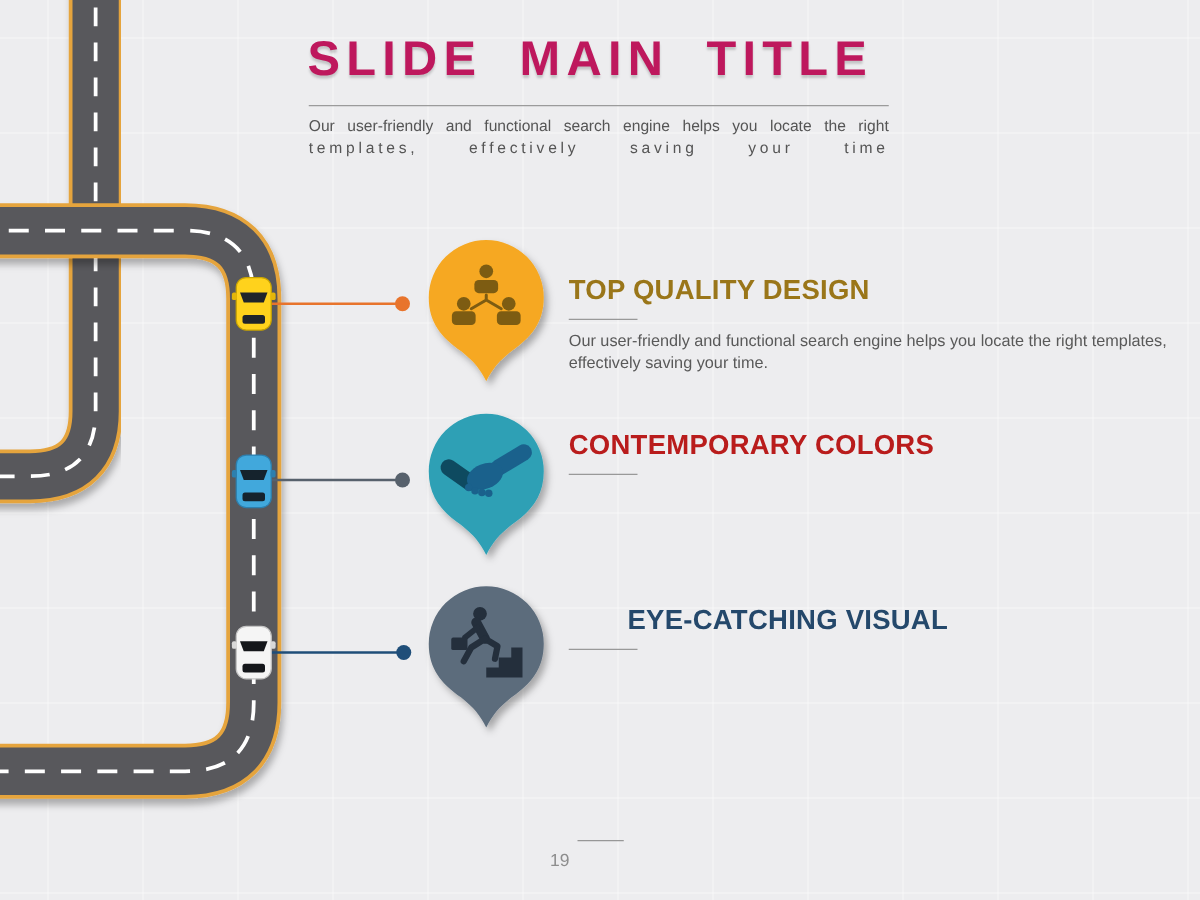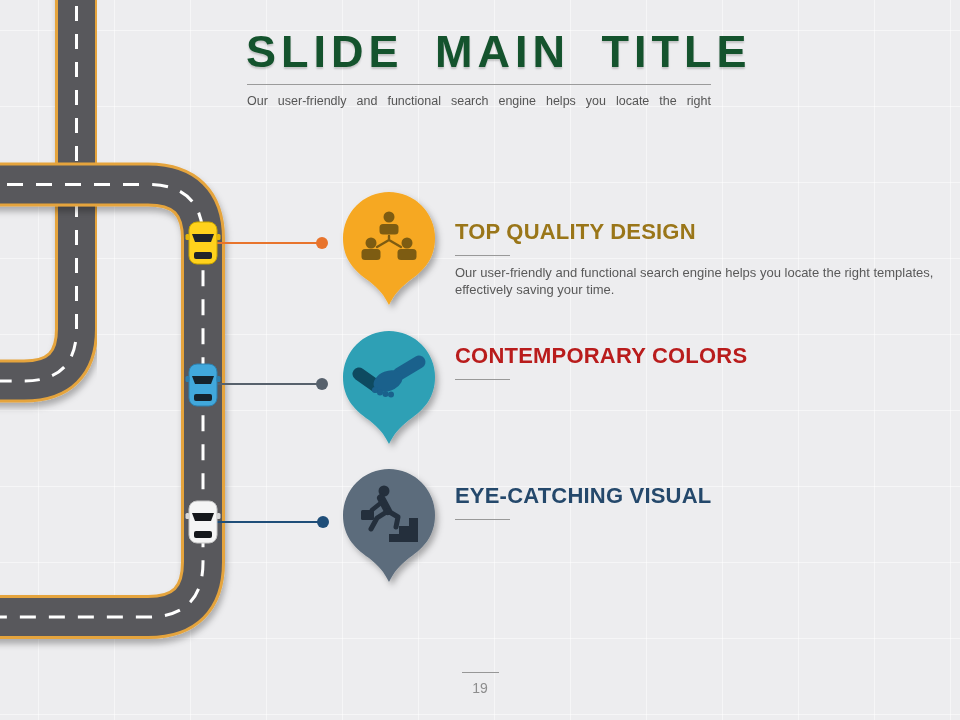--- a/index.html
+++ b/index.html
@@ -10,45 +10,45 @@
     background-image:
       linear-gradient(rgba(255,255,255,0.5) 1px, transparent 1px),
       linear-gradient(90deg, rgba(255,255,255,0.5) 1px, transparent 1px);
     background-size:76px 76px;
     background-position:38px 30px;
   }
   .abs{position:absolute;}
   
   .title{
     left:246px;top:26px;width:480px;
-    font-size:45px;font-weight:700;color:#14532d;
+    font-size:39px;font-weight:700;color:#be185d;
     letter-spacing:5px;word-spacing:14px;white-space:nowrap;
     text-shadow:0 2px 2px rgba(0,0,0,0.18);
   }
   .title-rule{left:247px;top:84px;width:464px;height:1px;background:#9b9b9b;}
   .subtitle{left:247px;top:93px;width:464px;color:#555;}
   .subtitle .l1{
     font-size:12.5px;line-height:17px;
     text-align:justify;text-align-last:justify;
   }
   .subtitle .l2{
     font-size:12.5px;line-height:17px;letter-spacing:3px;
     text-align:justify;text-align-last:justify;
   }
   
   .section{left:455px;width:488px;}
   .section .heading{font-size:22px;font-weight:700;letter-spacing:0.2px;line-height:24px;}
   .s1{top:220px;} .s1 .heading{color:#9A7619;}
   .s2{top:344px;} .s2 .heading{color:#b91c1c;}
-  .s3{top:484px;} .s3 .heading{color:#24486B;}
+  .s3{top:484px;} .s3 .heading{color:#24486B;margin-left:47px;}
   .rule-small{width:55px;height:1px;background:#999;margin:11px 0 9px 0;}
   .section .body{font-size:13px;line-height:16.5px;color:#595959;}
   
   .footer-rule{left:462px;top:672px;width:37px;height:1px;background:#979797;}
-  .page-number{left:440px;top:680px;width:80px;text-align:center;
+  .page-number{left:440px;top:680px;width:80px;text-align:left;
     font-size:14px;color:#8d8d8d;}
   svg{display:block;}
 </style>
 </head>
 <body>
 
 <svg class="abs" style="left:0;top:0" width="960" height="720" viewBox="0 0 960 720">
   <defs>
     <filter id="roadShadow" x="-20%" y="-20%" width="140%" height="140%">
       <feDropShadow dx="2" dy="5" stdDeviation="3" flood-color="#000" flood-opacity="0.28"></feDropShadow>
@@ -146,20 +146,21 @@
       <rect x="-28" y="-6" width="13" height="10" rx="1.5" fill="#242F3C"></rect>
     </g>
   </g>
 </svg>
 
 <div class="abs title">SLIDE MAIN TITLE</div>
 <div class="abs title-rule"></div>
 
 <div class="abs subtitle">
   <div class="l1">Our user-friendly and functional search engine helps you locate the right</div>
+  <div class="l2">templates, effectively saving your time</div>
 </div>
 
 <div class="abs section s1">
   <div class="heading">TOP QUALITY DESIGN</div>
   <div class="rule-small"></div>
   <div class="body">Our user-friendly and functional search engine helps you locate the right templates, effectively saving your time.</div>
 </div>
 
 <div class="abs section s2">
   <div class="heading">CONTEMPORARY COLORS</div>

